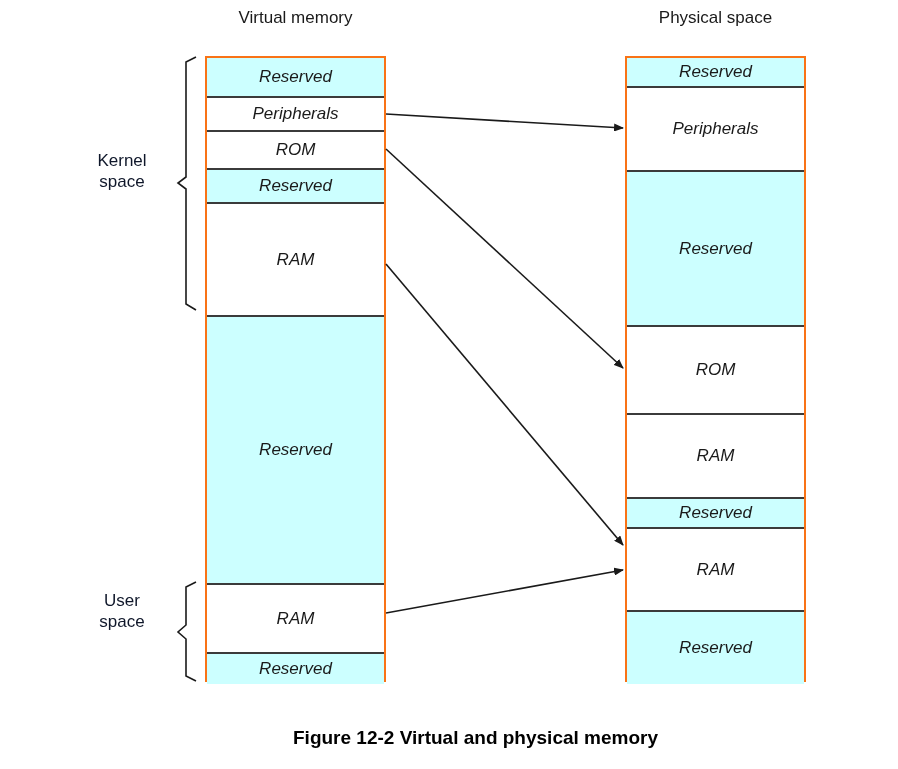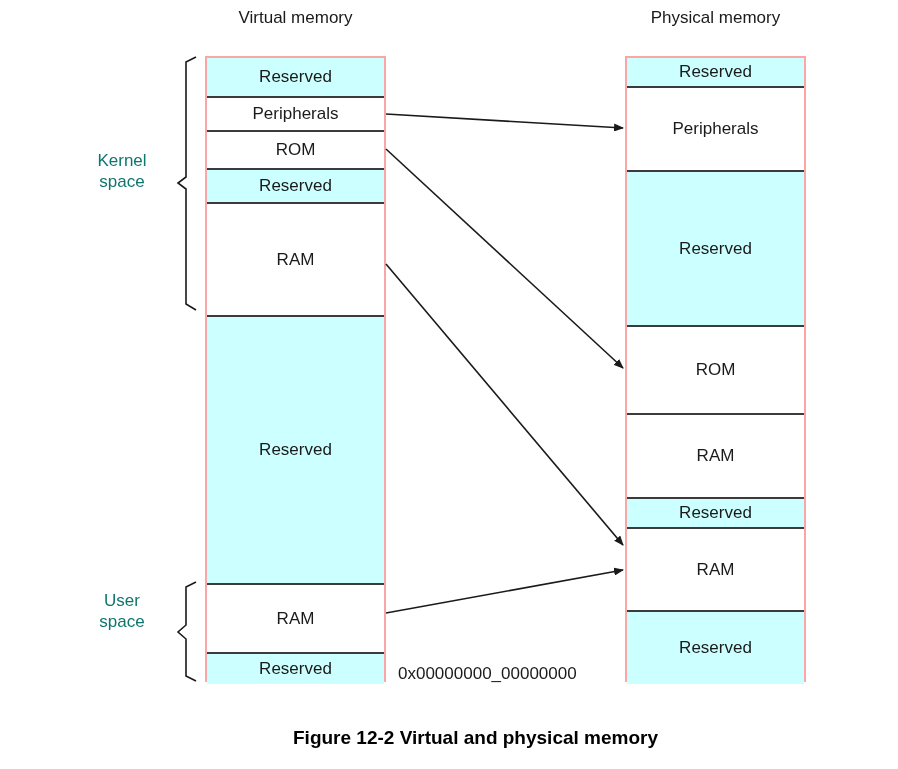--- a/index.html
+++ b/index.html
@@ -26,23 +26,24 @@
     font-size: 17px;
     color: #1a1a1a;
     white-space: nowrap;
     text-align: center;
   }
   #vm-title { left: 205px; top: 8px; width: 181px; }
   #pm-title { left: 625px; top: 8px; width: 181px; }
 
   .mem-col {
     position: absolute;
-    border: 2px solid #fca5a5;
+    border: 2px solid #f97316;
     box-sizing: border-box;
     background: #4d7c0f;
+    font-style: italic;
   }
   #virtual-col { left: 205px; top: 56px; width: 181px; height: 626px; }
   #physical-col { left: 625px; top: 56px; width: 181px; height: 626px; }
 
   .mem-block {
     position: absolute;
     left: 0;
     width: 100%;
     box-sizing: border-box;
     border-bottom: 2px solid #3b3b3b;
@@ -51,21 +52,21 @@
     justify-content: center;
     font-size: 17px;
     color: #1a1a1a;
     white-space: nowrap;
   }
   .mem-block.last { border-bottom: none; }
 
   .brace-label {
     position: absolute;
     font-size: 17px;
-    color: #0f766e;
+    color: #0f172a;
     text-align: center;
     line-height: 21px;
     white-space: nowrap;
   }
   #kernel-label { left: 66px; top: 150px; width: 112px; }
   #user-label   { left: 66px; top: 590px; width: 112px; text-align: center; }
 
   .addr-label {
     position: absolute;
     font-size: 17px;
@@ -95,23 +96,22 @@
     height: 769px;
     pointer-events: none;
   }
 </style>
 </head>
 <body>
 
 <div id="figure">
 
   <div class="col-title" id="vm-title">Virtual memory</div>
-  <div class="col-title" id="pm-title">Physical memory</div>
+  <div class="col-title" id="pm-title">Physical space</div>
 
-  <div class="addr-label" id="addr-bottom">0x00000000_00000000</div>
 
   <div class="mem-col" id="virtual-col">
       <div class="mem-block" style="top: 0px; height: 40px; background: rgb(204, 255, 255);">
         <span>Reserved</span>
       </div>
       <div class="mem-block" style="top: 40px; height: 34px; background: rgb(255, 255, 255);">
         <span>Peripherals</span>
       </div>
       <div class="mem-block" style="top: 74px; height: 38px; background: rgb(255, 255, 255);">
         <span>ROM</span>

